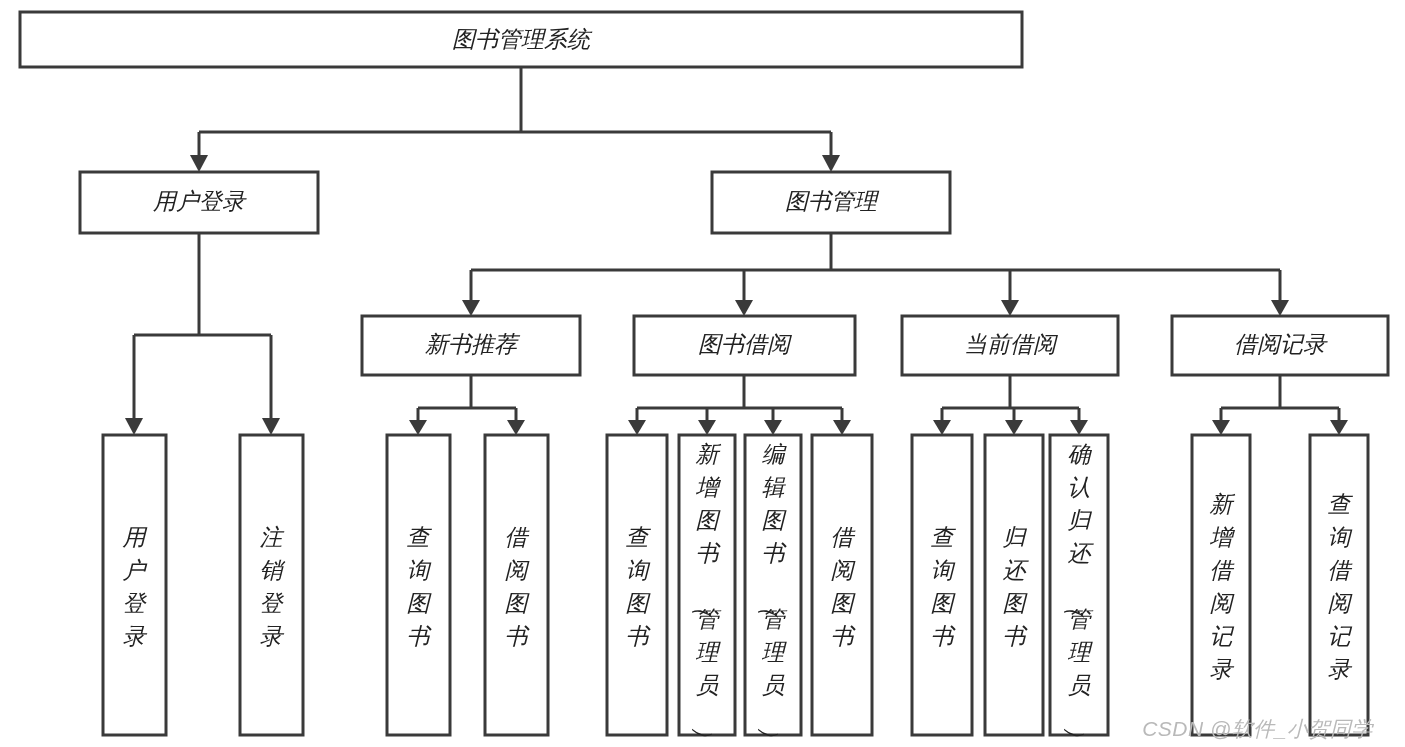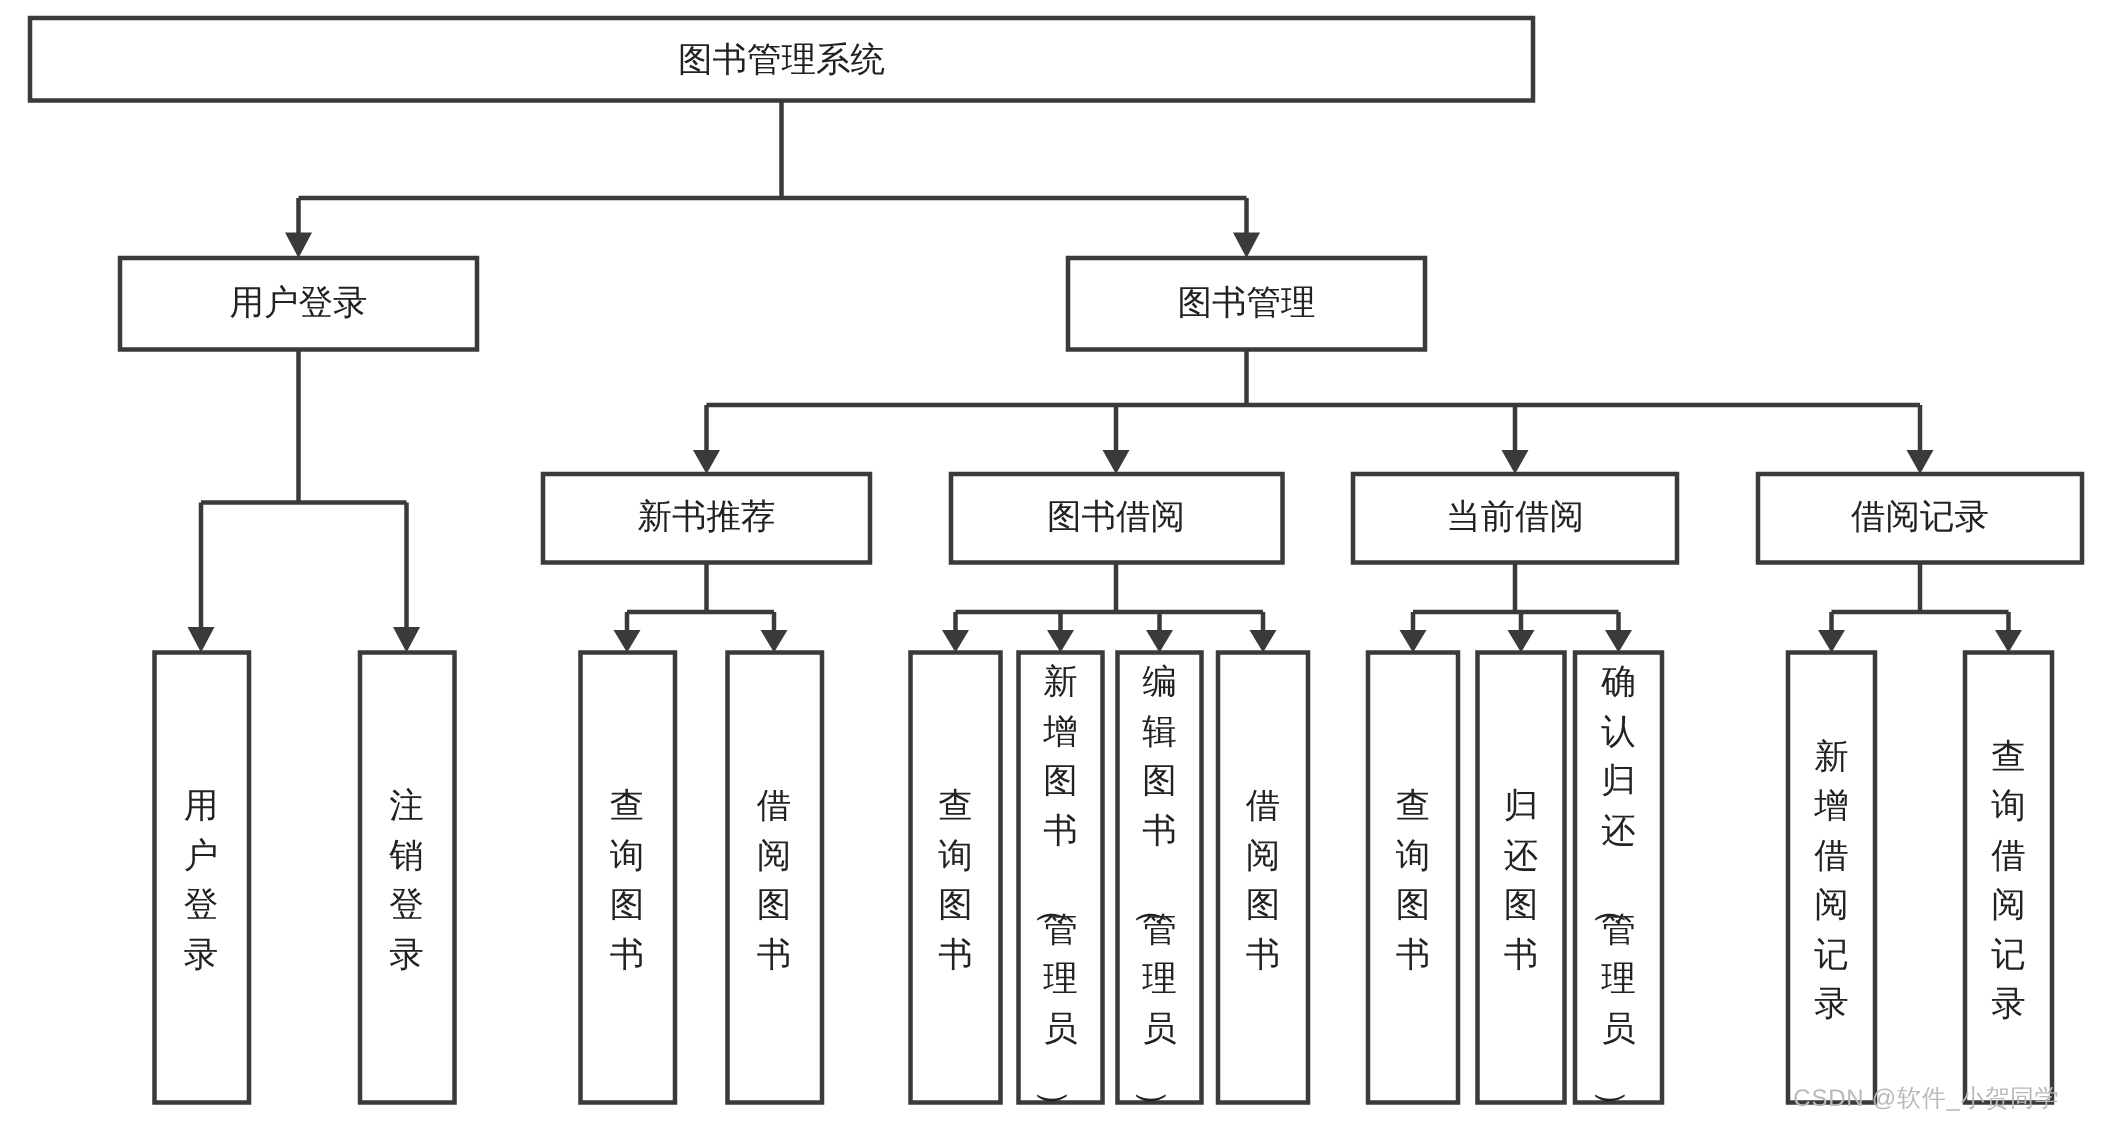--- a/index.html
+++ b/index.html
@@ -10,20 +10,21 @@
   body {
     width: 1405px;
     height: 747px;
     font-family: "Liberation Sans", "DejaVu Sans", sans-serif;
     overflow: hidden;
   }
   #diagram-root {
     position: relative;
     width: 1381px;
     height: 747px;
+    font-style: italic;
   }
   svg.flow {
     position: absolute;
     top: 0;
     left: 0;
     width: 1405px;
     height: 747px;
   }
   .nodebox {
     fill: #ffffff;
@@ -51,21 +52,21 @@
     font-family: "Liberation Sans", "DejaVu Sans", sans-serif;
     font-size: 23px;
     fill: #222222;
     text-anchor: middle;
   }
   .watermark {
     position: absolute;
     right: 8px;
     bottom: 4px;
     font-family: "Liberation Sans", "DejaVu Sans", sans-serif;
-    font-size: 16px;
+    font-size: 21px;
     color: #b9b9b9;
     white-space: nowrap;
     letter-spacing: 0.5px;
   }
 </style>
 </head>
 <body>
 
 <div id="diagram-root">
 

